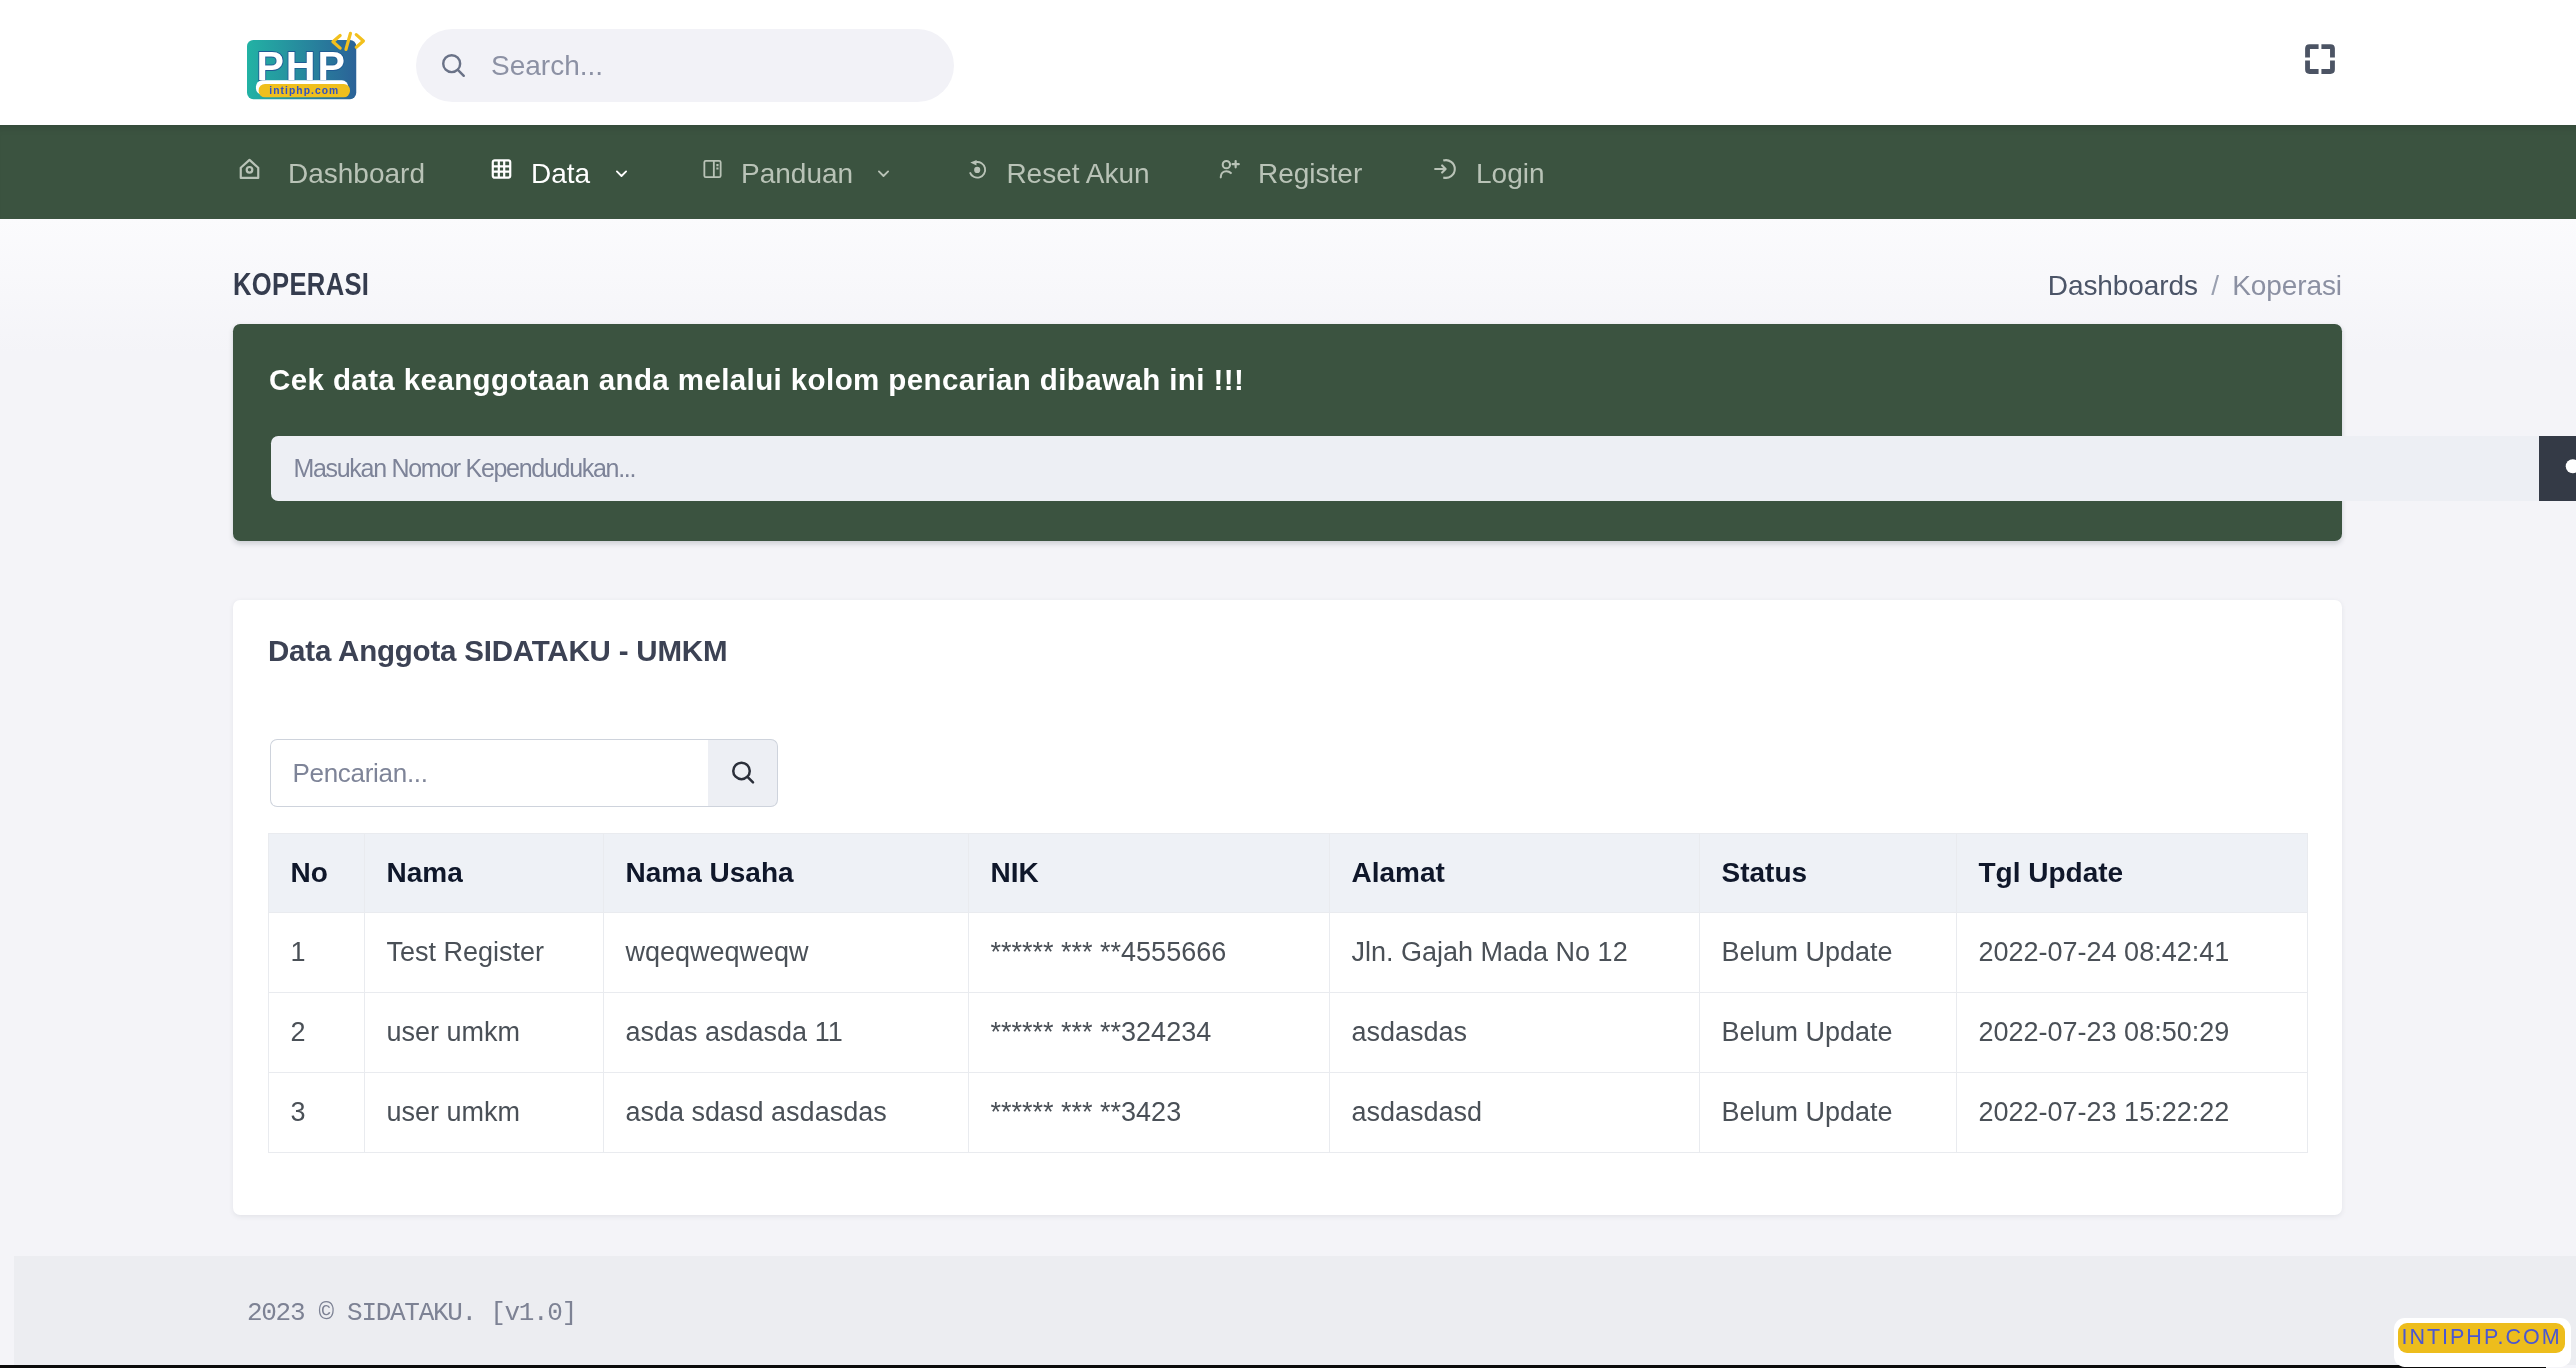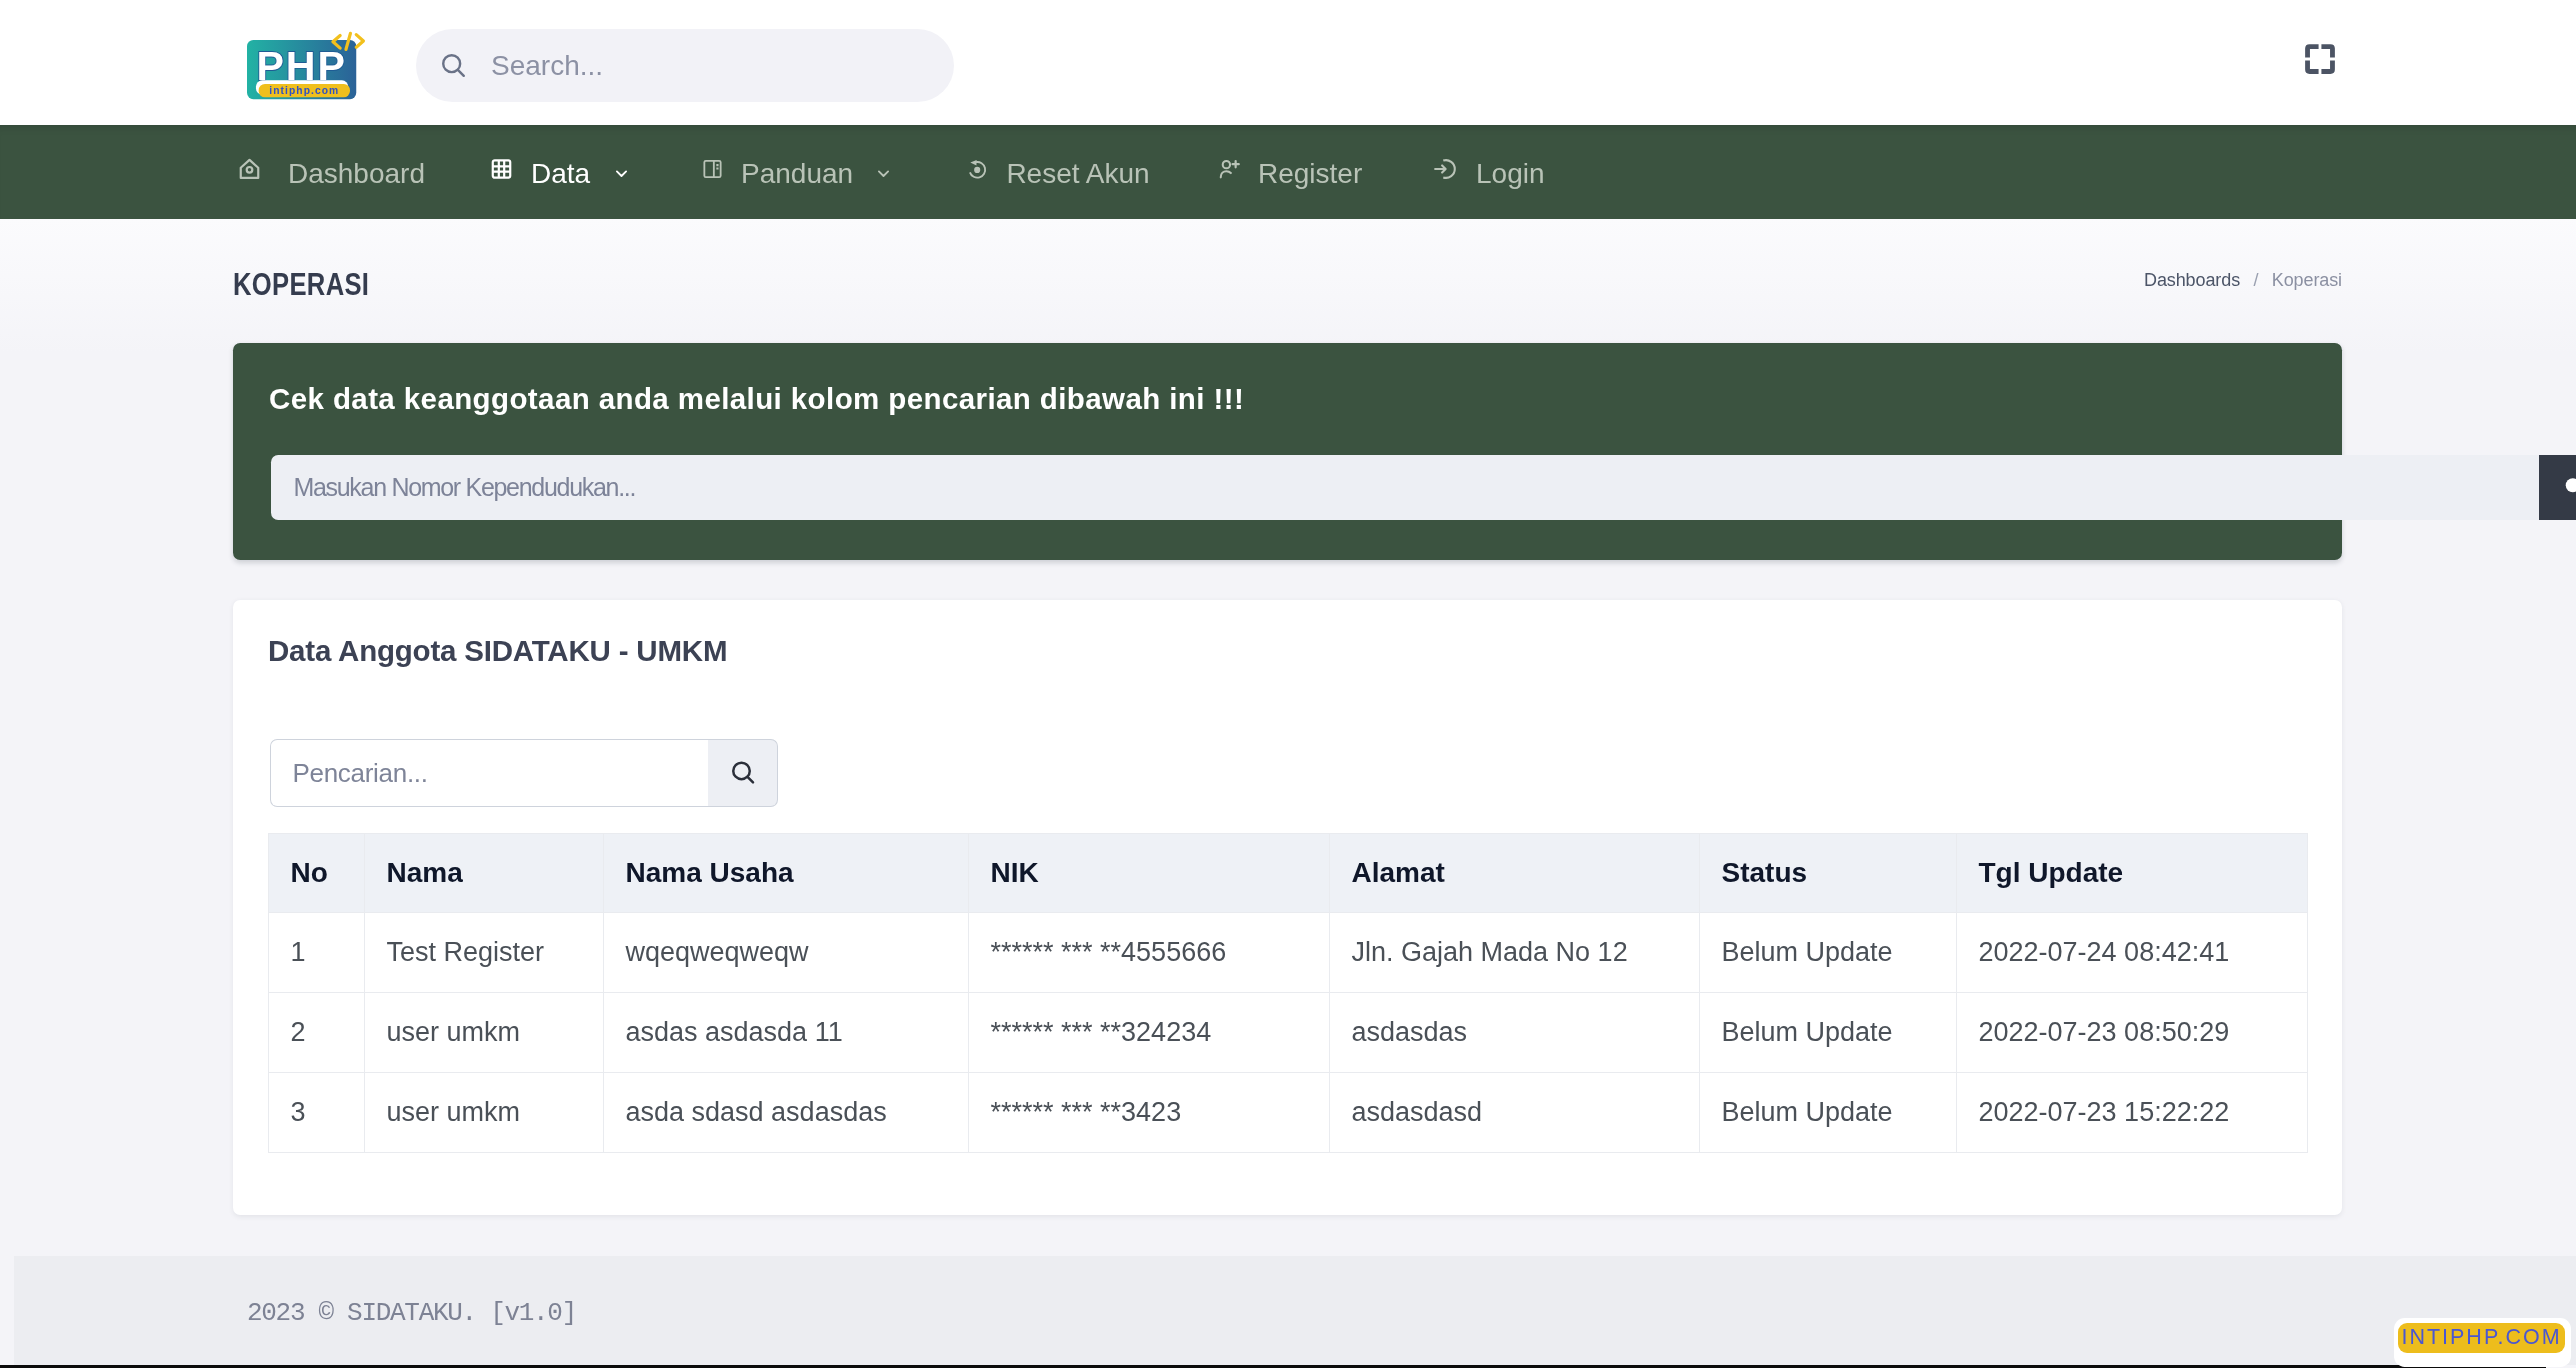--- a/index.html
+++ b/index.html
@@ -17,26 +17,26 @@
 
 .nav{position:absolute;left:0;top:125px;width:2576px;height:94px;background:#3b5340;box-shadow:inset 0 9px 9px -7.2px rgba(0,0,0,.14);}
 .nit{position:absolute;top:1.8px;height:94px;display:flex;align-items:center;color:#b9c3b7;font-size:28px;}
 .nit svg.ic{display:block;transform:translateY(-4.5px);} .nit svg{display:block;}
 .nit .txt{white-space:nowrap;}
 .nit.active{color:#fff;}
 .chev{margin-left:0;}
 
 
 .ptitle{position:absolute;left:233px;top:266px;font-size:32px;font-weight:bold;color:#353c4e;transform:scaleX(.80);transform-origin:left top;letter-spacing:0.4px;}
-.crumbs{position:absolute;right:234px;top:270px;font-size:18px;color:#4c5568;letter-spacing:-0.1px;}
+.crumbs{position:absolute;right:234px;top:270px;font-size:28px;color:#4c5568;letter-spacing:-0.1px;}
 .crumbs .sep{color:#9aa0b0;margin:0 13.4px;}
 .crumbs .c2{color:#8b90a2;}
 
 
-.hero{position:absolute;left:233px;top:343px;width:2109px;height:217px;background:#3b5340;border-radius:7.2px;box-shadow:0 2.7px 5.4px rgba(40,50,60,.18);}
+.hero{position:absolute;left:233px;top:324px;width:2109px;height:217px;background:#3b5340;border-radius:7.2px;box-shadow:0 2.7px 5.4px rgba(40,50,60,.18);}
 .hero-t{position:absolute;left:36px;top:39px;font-size:29.5px;font-weight:bold;color:#fff;letter-spacing:0.4px;}
 .hero-row{position:absolute;left:38px;top:112px;width:2338px;height:65px;display:flex;}
 .hero-in{flex:1;background:#edeff4;border-radius:7.2px 0 0 7.2px;display:flex;align-items:center;}
 .hero-in .ph{margin-left:22.4px;font-size:25px;color:#7d8398;letter-spacing:-1.3px;}
 .hero-btn{width:70px;background:#343a46;border-radius:0 7.2px 7.2px 0;display:flex;align-items:center;justify-content:center;}
 
 
 .card{position:absolute;left:233px;top:600px;width:2109px;height:615px;background:#fff;border-radius:7.2px;box-shadow:0 1.8px 5.4px rgba(40,50,60,.08);}
 .card-t{position:absolute;left:35px;top:34px;font-size:29.5px;font-weight:bold;color:#3c4254;letter-spacing:-0.2px;}
 .s2{position:absolute;left:37px;top:139px;height:68px;display:flex;}

